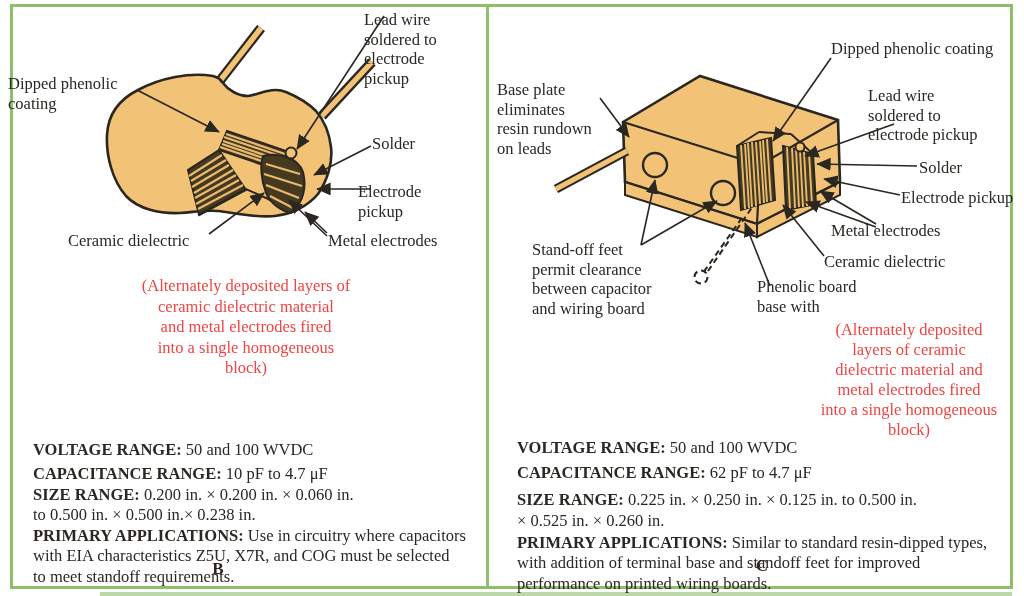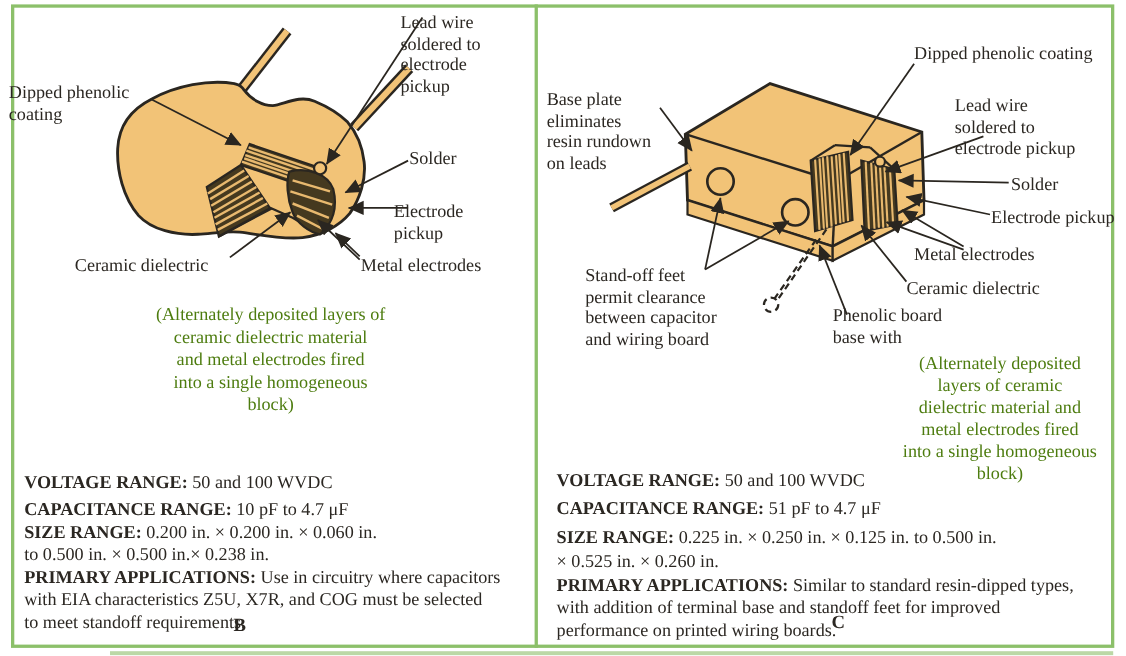--- a/index.html
+++ b/index.html
@@ -6,22 +6,22 @@
   #stage{position:relative;width:1024px;height:596px;background:#ffffff;overflow:hidden;
          font-family:"Liberation Serif","DejaVu Serif",serif;color:#2b2722;}
   .frame{position:absolute;left:10px;top:4px;width:1003px;height:585px;
          border:3px solid #8cc06a;box-sizing:border-box;}
   .divider{position:absolute;left:486px;top:4px;width:3px;height:585px;background:#8cc06a;}
   .bottomstrip{position:absolute;left:100px;top:592px;width:912px;height:4px;background:#bcd8a6;}
   svg.art{position:absolute;left:0;top:0;width:1024px;height:596px;}
   .lbl{position:absolute;font-size:16.5px;line-height:19.5px;text-align:left;
        white-space:pre-line;color:#2b2722;}
   .caption{position:absolute;font-size:16.5px;line-height:20.5px;text-align:center;
-       white-space:pre-line;color:#4d7c0f;}
-  .spec{position:absolute;margin:5px;font-size:16.5px;line-height:20.6px;white-space:pre-line;color:#2b2722;}
+       white-space:pre-line;color:#ef4444;}
+  .spec{position:absolute;margin:16px;font-size:16.5px;line-height:20.6px;white-space:pre-line;color:#2b2722;}
   .spec b{font-weight:bold;}
   .figletter{position:absolute;font-weight:bold;font-size:17px;text-align:center;width:56px;}
 </style>
 </head>
 <body>
 
 <div id="stage">
 
   <div class="frame"></div>
   <div class="divider"></div>
@@ -228,21 +228,21 @@
   <div class="caption" style="left:807px;top:320px;width:204px;line-height:20px">(Alternately deposited
 layers of ceramic
 dielectric material and
 metal electrodes fired
 into a single homogeneous
 block)</div>
 
   <p class="spec" style="left:501px;top:401px;width:515px">
     <b>VOLTAGE RANGE:</b><span> 50 and 100 WVDC</span></p>
   <p class="spec" style="left:501px;top:426px;width:515px">
-    <b>CAPACITANCE RANGE:</b><span> 51 pF to 4.7 μF</span></p>
+    <b>CAPACITANCE RANGE:</b><span> 62 pF to 4.7 μF</span></p>
   <p class="spec" style="left:501px;top:451px;width:520px;line-height:21.5px">
     <b>SIZE RANGE:</b><span> 0.225 in. × 0.250 in. × 0.125 in. to 0.500 in.
 × 0.525 in. × 0.260 in.</span></p>
   <p class="spec" style="left:501px;top:496px;width:520px">
     <b>PRIMARY APPLICATIONS:</b><span> Similar to standard resin-dipped types,
 with addition of terminal base and standoff feet for improved
 performance on printed wiring boards.</span></p>
   <div class="figletter" style="left:734px;top:556px">C</div>
 
 </div>

